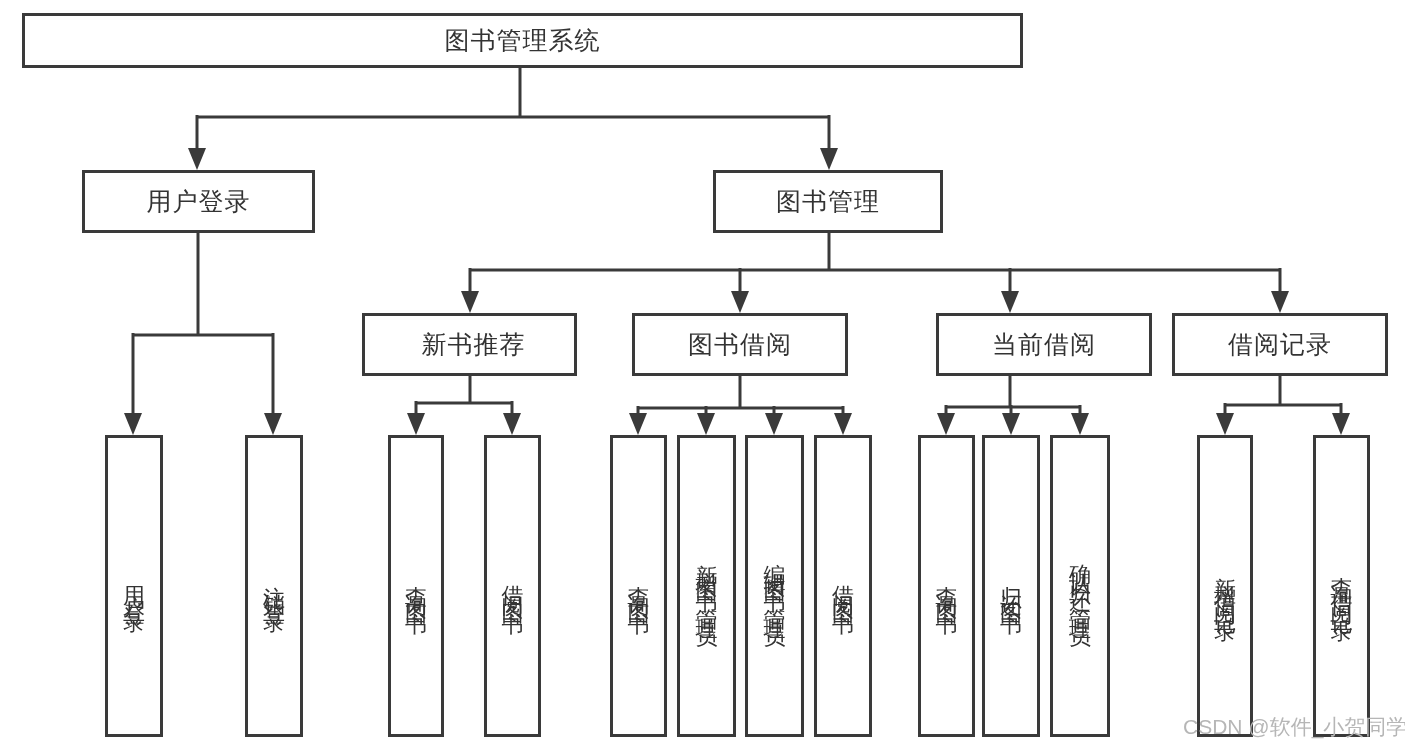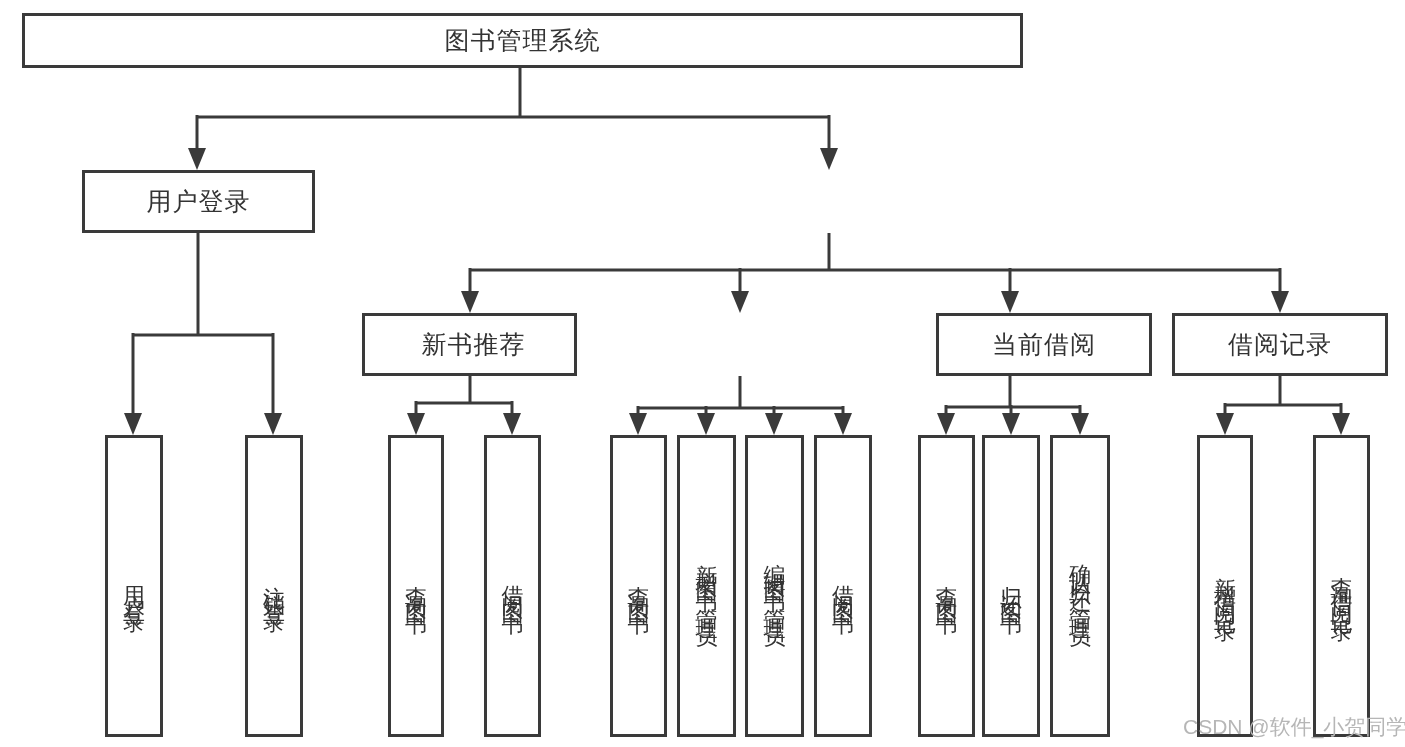--- a/index.html
+++ b/index.html
@@ -124,23 +124,29 @@
     <polygon points="1332,413 1350,413 1341,435" stroke="none"></polygon>
   </svg>
 
   <div class="node node-h" style="left:22px; top:13px; width:1001px; height:55px;">
     <span>图书管理系统</span>
   </div>
 
   <div class="node node-h" style="left:82px; top:170px; width:233px; height:63px;">
     <span>用户登录</span>
   </div>
+  <div class="node node-h" style="left:713px; top:170px; width:230px; height:63px;">
+    <span>图书管理</span>
+  </div>
 
   <div class="node node-h" style="left:362px; top:313px; width:215px; height:63px;padding-left:8px;">
     <span>新书推荐</span>
+  </div>
+  <div class="node node-h" style="left:632px; top:313px; width:216px; height:63px;">
+    <span>图书借阅</span>
   </div>
   <div class="node node-h" style="left:936px; top:313px; width:216px; height:63px;">
     <span>当前借阅</span>
   </div>
   <div class="node node-h" style="left:1172px; top:313px; width:216px; height:63px;">
     <span>借阅记录</span>
   </div>
 
   <div class="node node-v" style="left:105px; top:435px; width:58px; height:302px;">
     <span class="vtext">用户登录</span>

